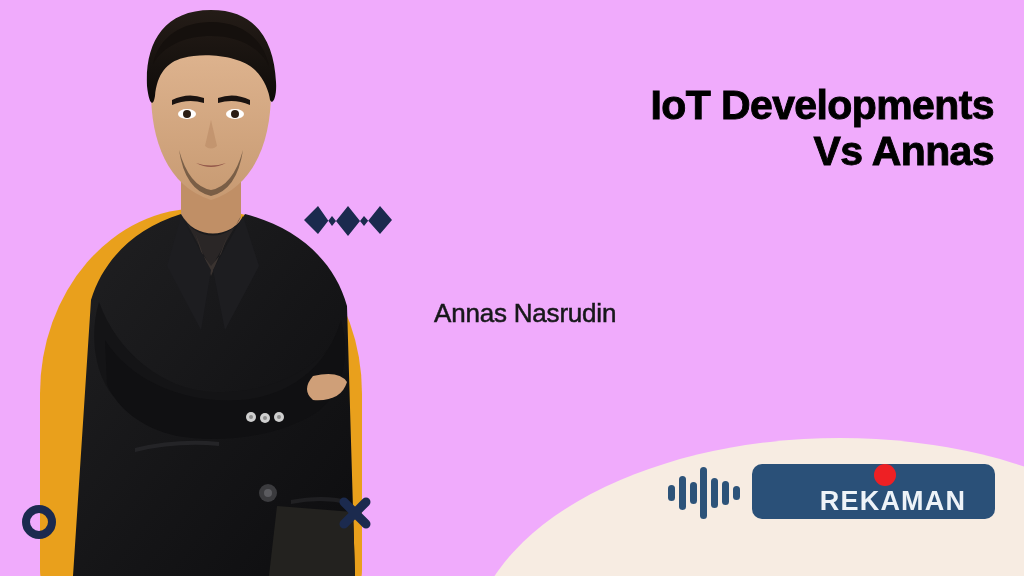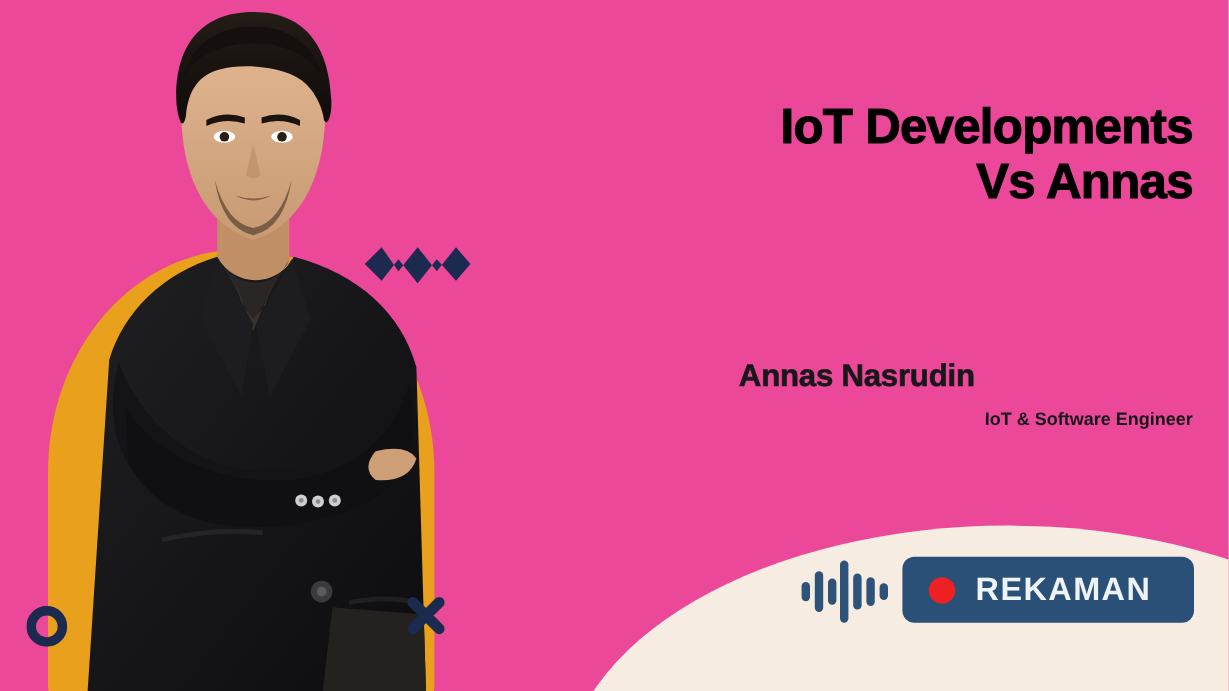--- a/index.html
+++ b/index.html
@@ -7,21 +7,21 @@
     padding: 0;
     background: #ffffff;
   }
   body {
     font-family: "Liberation Sans", sans-serif;
   }
   #slide {
     position: relative;
     width: 1024px;
     height: 576px;
-    background: #ec4899;
+    background: #f0abfc;
     overflow: hidden;
   }
 
   
   .beige-blob {
     position: absolute;
     left: 470px;
     top: 438px;
     width: 740px;
     height: 430px;
@@ -76,23 +76,23 @@
     z-index: 7;
     -webkit-text-stroke: 0.9px #000;
   }
   .title span { display: block; }
 
   .speaker-name {
     position: absolute;
     right: 30px;
     top: 298px;
     width: 560px;
-    text-align: center;
+    text-align: left;
     color: #17181a;
-    font-weight: 700;
+    font-weight: 400;
     font-size: 26px;
     line-height: 30px;
     letter-spacing: -0.2px;
     z-index: 7;
     -webkit-text-stroke: 0.5px #17181a;
   }
   .speaker-role {
     position: absolute;
     right: 30px;
     top: 341px;
@@ -129,20 +129,21 @@
     top: 464px;
     width: 243px;
     height: 55px;
     background: #2a5078;
     border-radius: 10px;
     z-index: 8;
     display: flex;
     align-items: center;
     padding-left: 22px;
     box-sizing: border-box;
+    flex-direction: column;
   }
   .rec-dot {
     width: 22px;
     height: 22px;
     border-radius: 50%;
     background: #ee2024;
     flex: 0 0 auto;
   }
   .badge-label {
     color: #eef3f8;
@@ -257,21 +258,20 @@
       </g>
     </svg>
   </div>
 
   <div class="title">
     <span>IoT Developments</span>
     <span>Vs Annas</span>
   </div>
 
   <div class="speaker-name">Annas Nasrudin</div>
-  <div class="speaker-role">IoT &amp; Software Engineer</div>
 
   <div class="waveform" id="waveform">
       <div class="wave-bar" style="height: 16px; background: rgb(45, 83, 121);"></div>
       <div class="wave-bar" style="height: 34px; background: rgb(45, 83, 121);"></div>
       <div class="wave-bar" style="height: 22px; background: rgb(45, 83, 121);"></div>
       <div class="wave-bar" style="height: 52px; background: rgb(45, 83, 121);"></div>
       <div class="wave-bar" style="height: 30px; background: rgb(45, 83, 121);"></div>
       <div class="wave-bar" style="height: 24px; background: rgb(45, 83, 121);"></div>
       <div class="wave-bar" style="height: 14px; background: rgb(45, 83, 121);"></div>
     </div>

